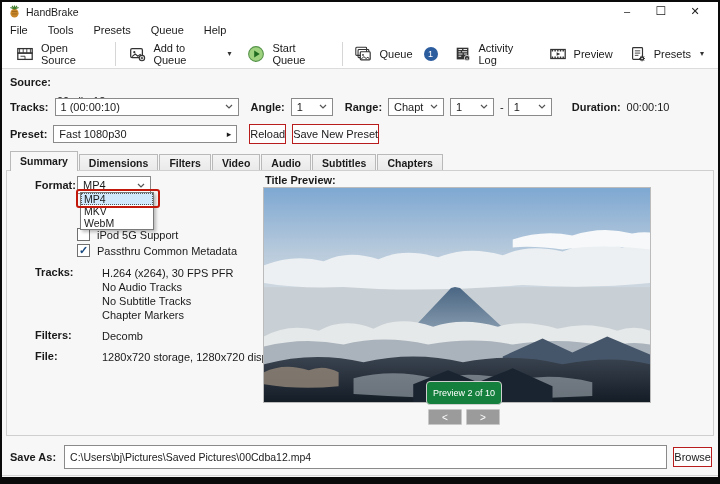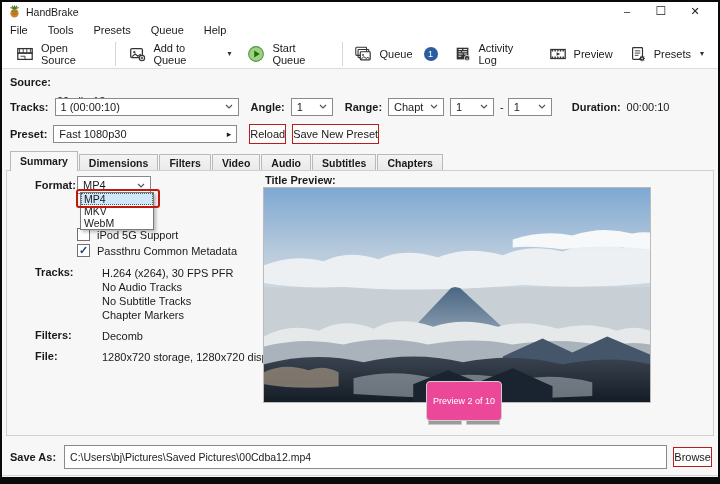--- a/index.html
+++ b/index.html
@@ -61,21 +61,21 @@
   .dd-item{ height:12px; line-height:12px; padding:0 3px; font-size:10.5px; white-space:nowrap; }
   .dd-item.selected{ background:#cfe8fc; outline:1px dotted #5a5a5a; outline-offset:-1px; }
   .annotation-red{ position:absolute; left:69px; top:18px; width:84px; height:19px; border:2px solid #c2180b; border-radius:3px; z-index:6; pointer-events:none; }
   .chk-row{ position:absolute; left:70px; display:flex; align-items:center; gap:7px; }
   .chk-box{ width:13px; height:13px; background:#fff; border:1px solid #707070; display:flex; align-items:center; justify-content:center; font-size:11px; color:#17487f; font-weight:bold; line-height:1; }
   .sec-label{ position:absolute; left:28px; font-weight:bold; }
   .sec-val{ position:absolute; left:95px; line-height:14px; }
   
   .preview-heading{ position:absolute; left:258px; top:3px; font-weight:bold; }
   .preview-img{ position:absolute; left:256px; top:16px; width:388px; height:216px; border:1px solid #bbb; }
-  .preview-overlay{ position:absolute; left:419px; top:210px; width:76px; background:#ec4899; border:1px solid #cfcfcf; border-radius:4px; color:#fff; font-size:9px; text-align:center; padding:14px 0; z-index:3; }
+  .preview-overlay{ position:absolute; left:419px; top:210px; width:76px; background:#15803d; border:1px solid #cfcfcf; border-radius:4px; color:#fff; font-size:9px; text-align:center; padding:6px 0; z-index:3; }
   .nav-btns{ position:absolute; left:421px; top:238px; display:flex; gap:4px; }
   .nav-btn{ width:34px; height:16px; background:#9b9b9b; border:1px solid #c7c7c7; color:#fff; font-size:10px; display:flex; align-items:center; justify-content:center; border-radius:1px; }
   
   .saveas-row{ padding:9px 4px 6px 8px; display:flex; align-items:center; flex:none; }
   .saveas-row .label-b{ margin-right:8px; }
   .save-input{ flex:1; height:24px; background:#fff; border:1px solid #8a8a8a; font-family:"Liberation Sans",sans-serif; font-size:10.5px; padding:8px 5px; color:#1a1a1a; }
   .browse-btn{ margin-left:6px; margin-right:2px; height:20px; }
   
   .statusbar{ margin-top:auto; border-top:1px solid #d5d5d5; height:21px; display:flex; align-items:center; padding:0 8px; flex:none; background:#f7f7f7; }
   .status-right{ margin-left:auto; display:flex; align-items:center; }

